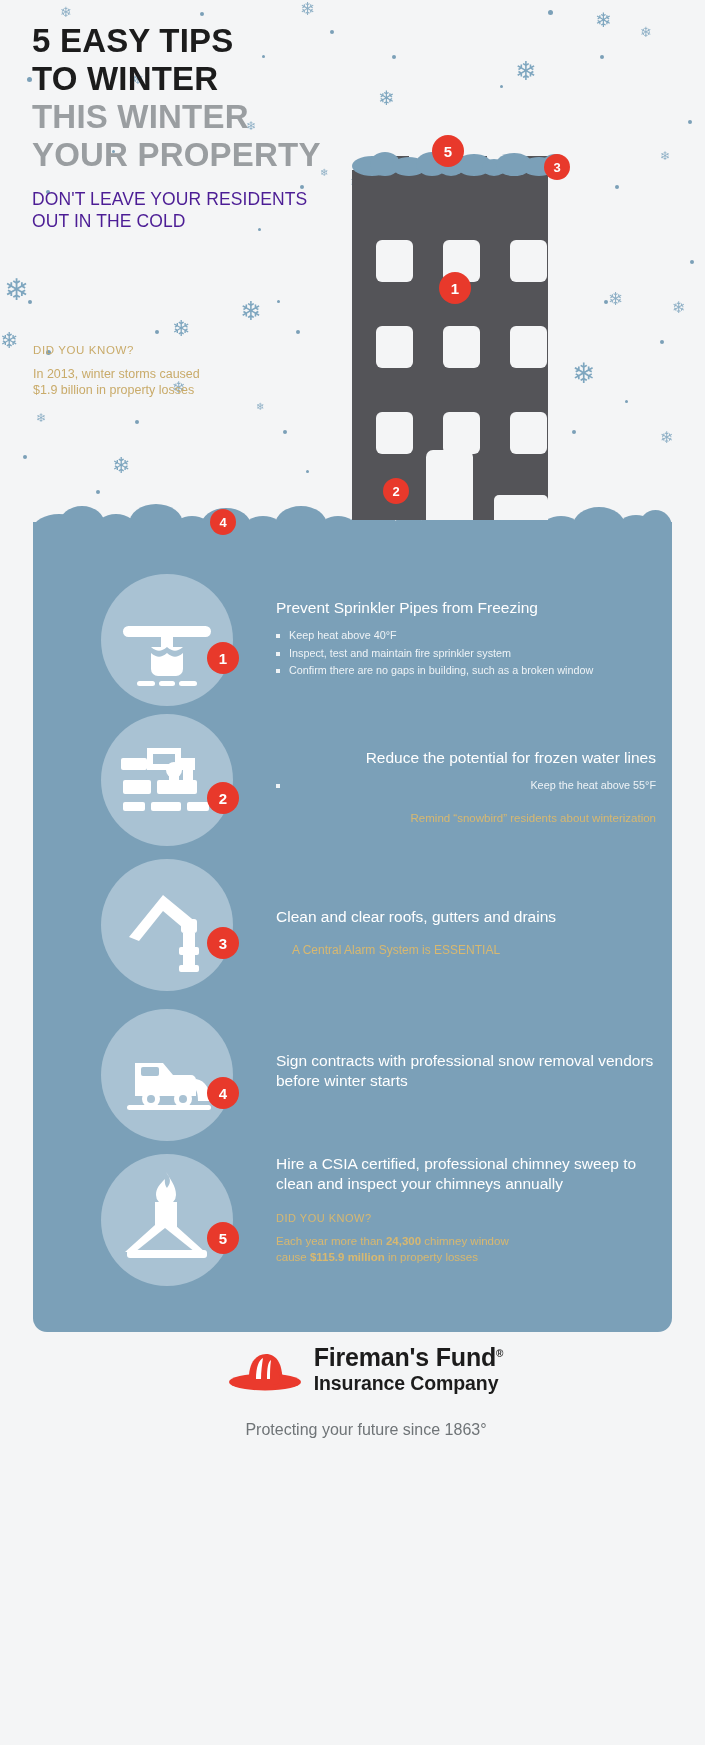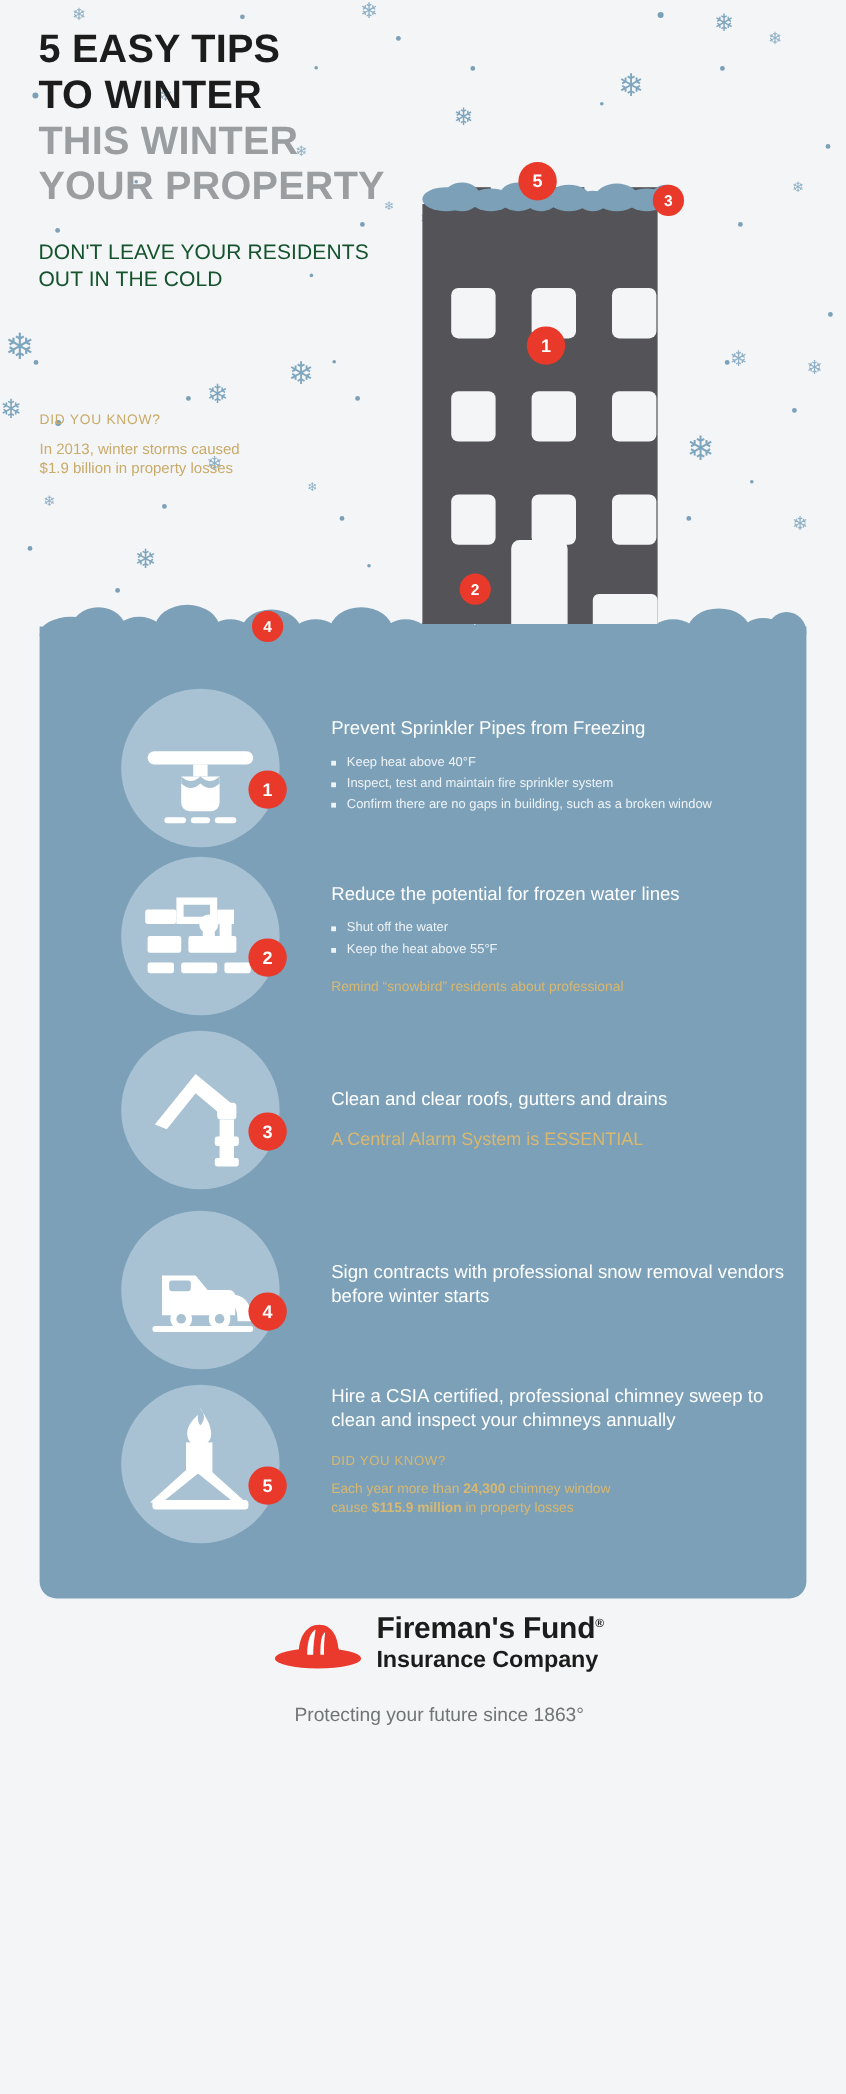--- a/index.html
+++ b/index.html
@@ -22,21 +22,21 @@
   .snow-layer { position: absolute; inset: 0; pointer-events: none; }
   .dot { position: absolute; background: #7ba0b8; border-radius: 50%; }
   .flake { position: absolute; color: #8fb0c6; line-height: 1; user-select: none; }
   .flake.lg { color: #7ea6bf; }
 
   
   .header { position: absolute; left: 32px; top: 22px; width: 350px; z-index: 6; }
   .h-line { font-size: 33px; line-height: 38px; letter-spacing: .2px; font-weight: 700; }
   .h-dark { color: #1c1c1c; }
   .h-grey { color: #9a9ea1; }
-  .sub { margin-top: 25px; font-size: 17.5px; line-height: 22px; color: #14532d; font-weight: 400; letter-spacing: .1px; }
+  .sub { margin-top: 14px; font-size: 17.5px; line-height: 22px; color: #4c1d95; font-weight: 400; letter-spacing: .1px; }
 
   
   .dyk-top { position: absolute; left: 33px; top: 344px; z-index: 6; }
   .dyk-label { font-size: 11.5px; letter-spacing: .6px; color: #c9ab6a; }
   .dyk-body { margin-top: 10px; font-size: 12.5px; line-height: 16px; color: #c9ab6a; }
 
   
   .building { position: absolute; left: 352px; top: 148px; width: 215px; height: 372px; z-index: 3; }
   .bld-body { position: absolute; left: 0; top: 22px; width: 196px; height: 350px; background: #545458; }
   .merlon { position: absolute; top: 8px; width: 30px; height: 16px; background: #545458; }
@@ -73,21 +73,21 @@
   .tip-list { margin-top: 9px; list-style: none; }
   .tip-list li {
     position: relative; color: #eef3f6; font-size: 10.8px; line-height: 17.5px;
     padding-left: 13px;
   }
   .tip-list li::before {
     content: ""; position: absolute; left: 0; top: 7px;
     width: 4px; height: 4px; background: #eef3f6;
   }
   .tip-note { margin-top: 15px; color: #d8b870; font-size: 11.5px; line-height: 16px; }
-  .tip-note.sm { font-size: 15px; }
+  .tip-note.sm { font-size: 12px; margin-left: 16px; }
   .tip-dyk-label { margin-top: 18px; color: #d8b870; font-size: 11px; letter-spacing: .5px; }
   .tip-dyk-body { margin-top: 9px; color: #d8b870; font-size: 11.5px; line-height: 16px; }
   .tip-dyk-body b { font-weight: 700; }
 
   
   .ico { position: absolute; inset: 0; }
 
   
   .footer { position: absolute; left: 0; top: 1340px; width: 705px; z-index: 6; text-align: center; padding-left: 27px; }
   .logo-row { display: flex; align-items: center; justify-content: center; gap: 13px; }
@@ -280,27 +280,26 @@
           <rect x="56" y="66" width="40" height="14" rx="2" fill="#fff"></rect>
           <rect x="68" y="56" width="10" height="12" fill="#fff"></rect>
           <circle cx="73" cy="56" r="8" fill="#fff"></circle>
           <rect x="22" y="66" width="28" height="14" rx="2" fill="#fff"></rect>
           <rect x="22" y="88" width="22" height="9" rx="2" fill="#fff"></rect>
           <rect x="50" y="88" width="30" height="9" rx="2" fill="#fff"></rect>
           <rect x="86" y="88" width="22" height="9" rx="2" fill="#fff"></rect>
         </svg>
       </div>
       <div class="marker big" style="left:174px; top:68px;">2</div>
-      <div class="tip-text" style="top:22px;">
+      <div class="tip-text" style="top:34px;text-align:right;">
         <div class="tip-title">Reduce the potential for frozen water lines</div>
         <ul class="tip-list">
-          <li>Shut off the water</li>
           <li>Keep the heat above 55°F</li>
         </ul>
-        <div class="tip-note">Remind “snowbird” residents about professional</div>
+        <div class="tip-note">Remind “snowbird” residents about winterization</div>
       </div>
     </div>
 
     <div class="tip" style="top:337px;">
       <div class="tip-circle">
         <svg class="ico" viewBox="0 0 132 132">
           <path d="M28 78 L62 36 L96 64 L88 74 L62 52 L38 82 Z" fill="#fff"></path>
           <rect x="80" y="60" width="16" height="14" rx="3" fill="#fff"></rect>
           <rect x="82" y="74" width="12" height="16" fill="#fff"></rect>
           <rect x="78" y="88" width="20" height="8" rx="2" fill="#fff"></rect>

